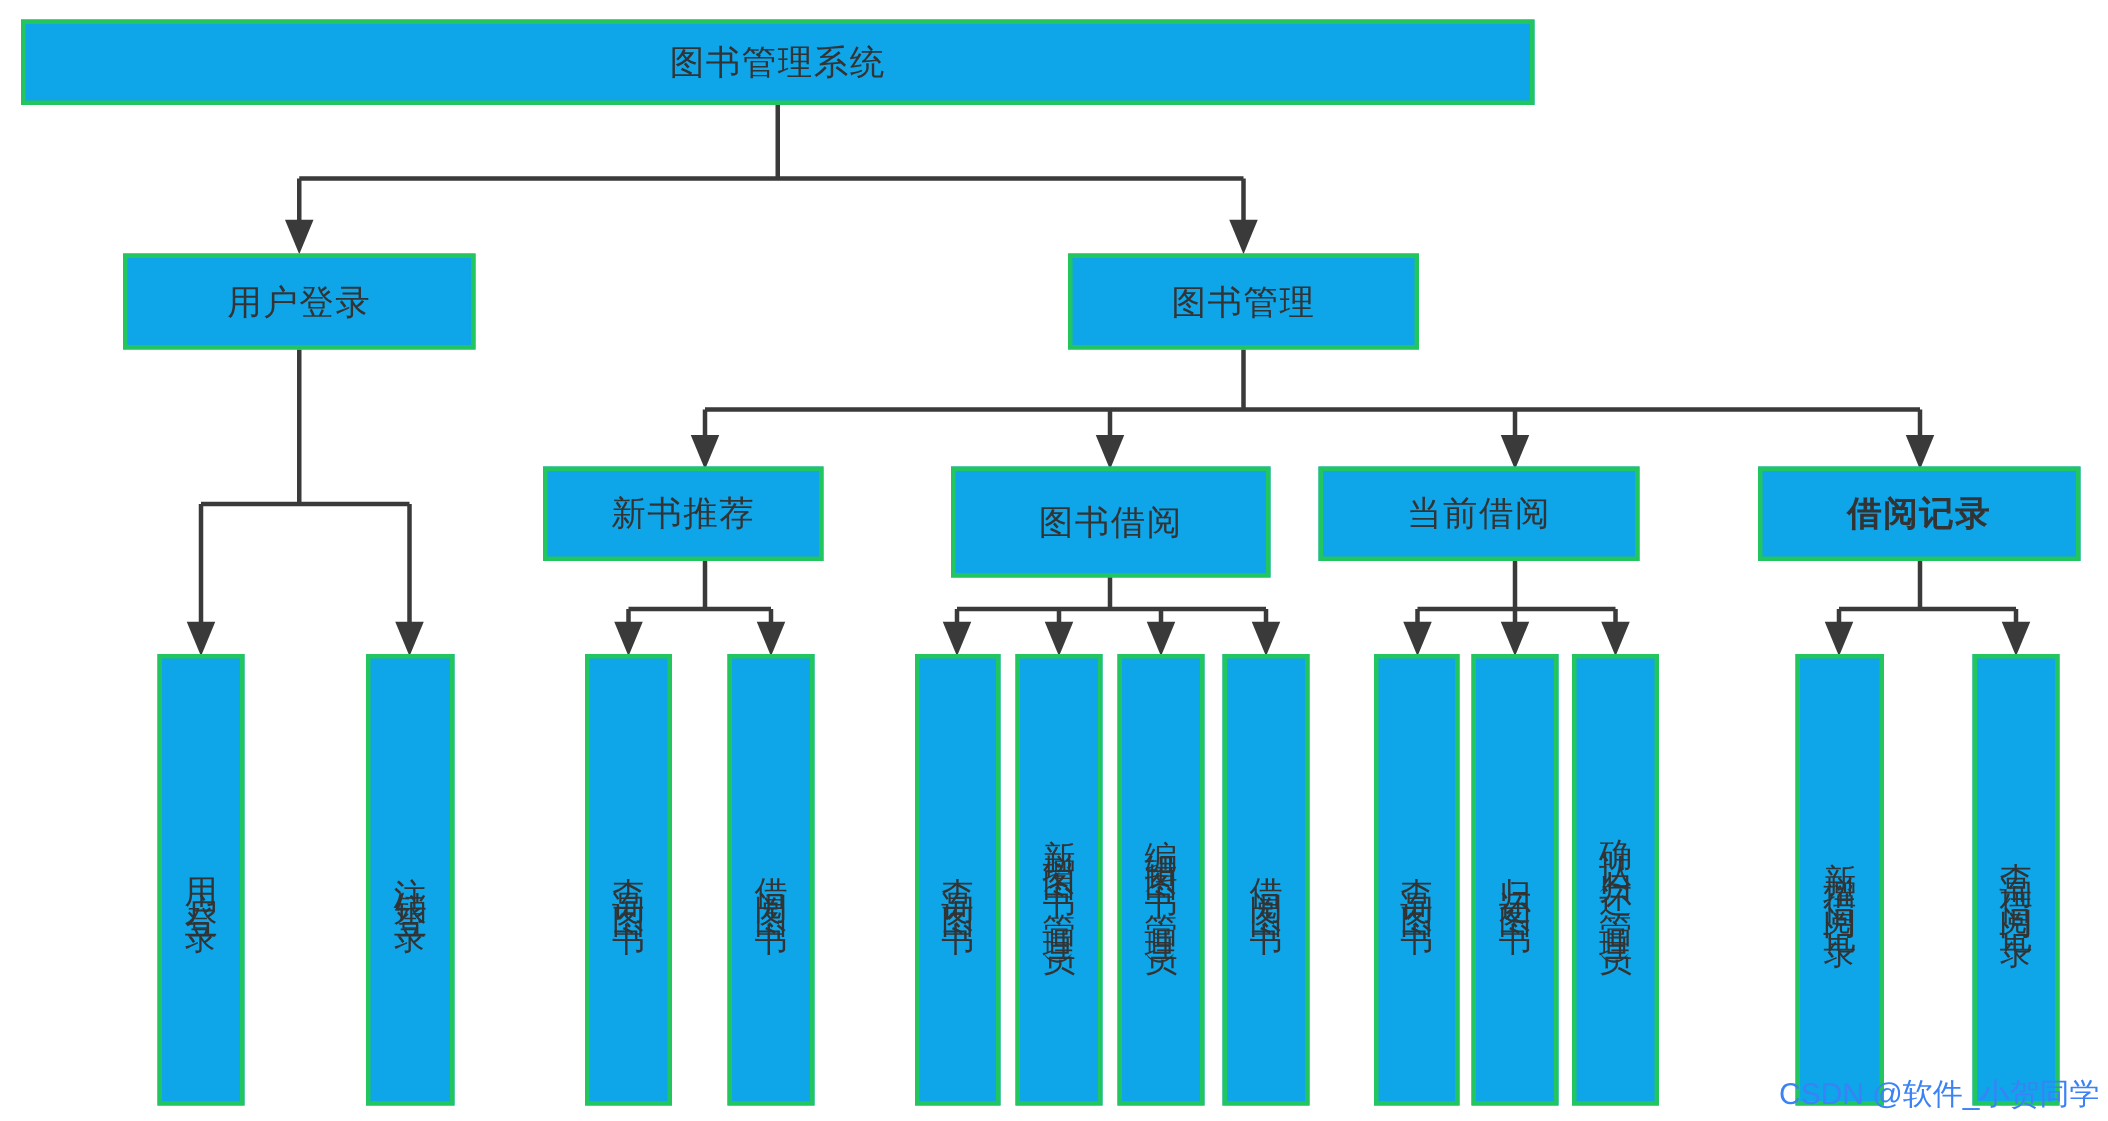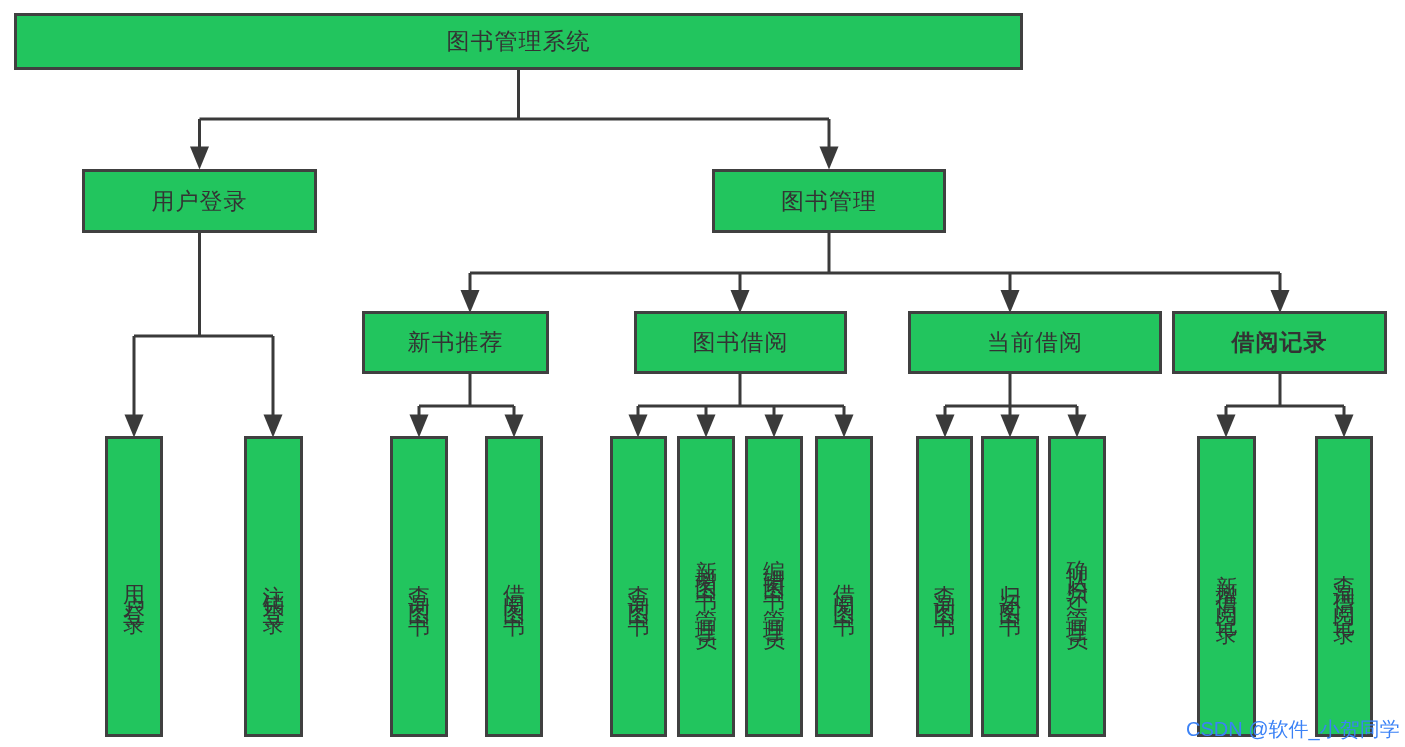--- a/index.html
+++ b/index.html
@@ -19,22 +19,22 @@
     position: absolute;
     left: 0;
     top: 0;
     width: 1405px;
     height: 747px;
     pointer-events: none;
   }
   .node {
     position: absolute;
     box-sizing: border-box;
-    border: 3px solid #404040;
-    background: #22c55e;
+    border: 3px solid #22c55e;
+    background: #0ea5e9;
     color: #333333;
     display: grid;
     place-items: center;
   }
   .hnode {
     font-size: 23px;
     letter-spacing: 1px;
     white-space: nowrap;
   }
   .vnode {
@@ -95,22 +95,22 @@
         <polygon points="1334.5,414.5 1353.5,414.5 1344,437.5"></polygon>
       </g>
   </svg>
 
   <div class="node hnode" style="left:14px; top:13px; width:1009px; height:57px;">图书管理系统</div>
 
   <div class="node hnode" style="left:82px; top:169px; width:235px; height:64px;">用户登录</div>
   <div class="node hnode" style="left:712px; top:169px; width:234px; height:64px;">图书管理</div>
 
   <div class="node hnode" style="left:362px; top:311px; width:187px; height:63px;">新书推荐</div>
-  <div class="node hnode" style="left:634px; top:311px; width:213px; height:63px;">图书借阅</div>
-  <div class="node hnode" style="left:908px; top:311px; width:254px; height:63px;">当前借阅</div>
+  <div class="node hnode" style="left:634px; top:311px; width:213px; height:74px;">图书借阅</div>
+  <div class="node hnode" style="left:879px; top:311px; width:214px; height:63px;">当前借阅</div>
   <div class="node hnode" style="left:1172px; top:311px; width:215px; height:63px;font-weight:bold;">借阅记录</div>
 
   <div class="node vnode" style="left:105px; width:58px;">
     <span>用户登录</span>
   </div>
   <div class="node vnode" style="left:244px; width:59px;">
     <span>注销登录</span>
   </div>
 
   <div class="node vnode" style="left:390px; width:58px;">

